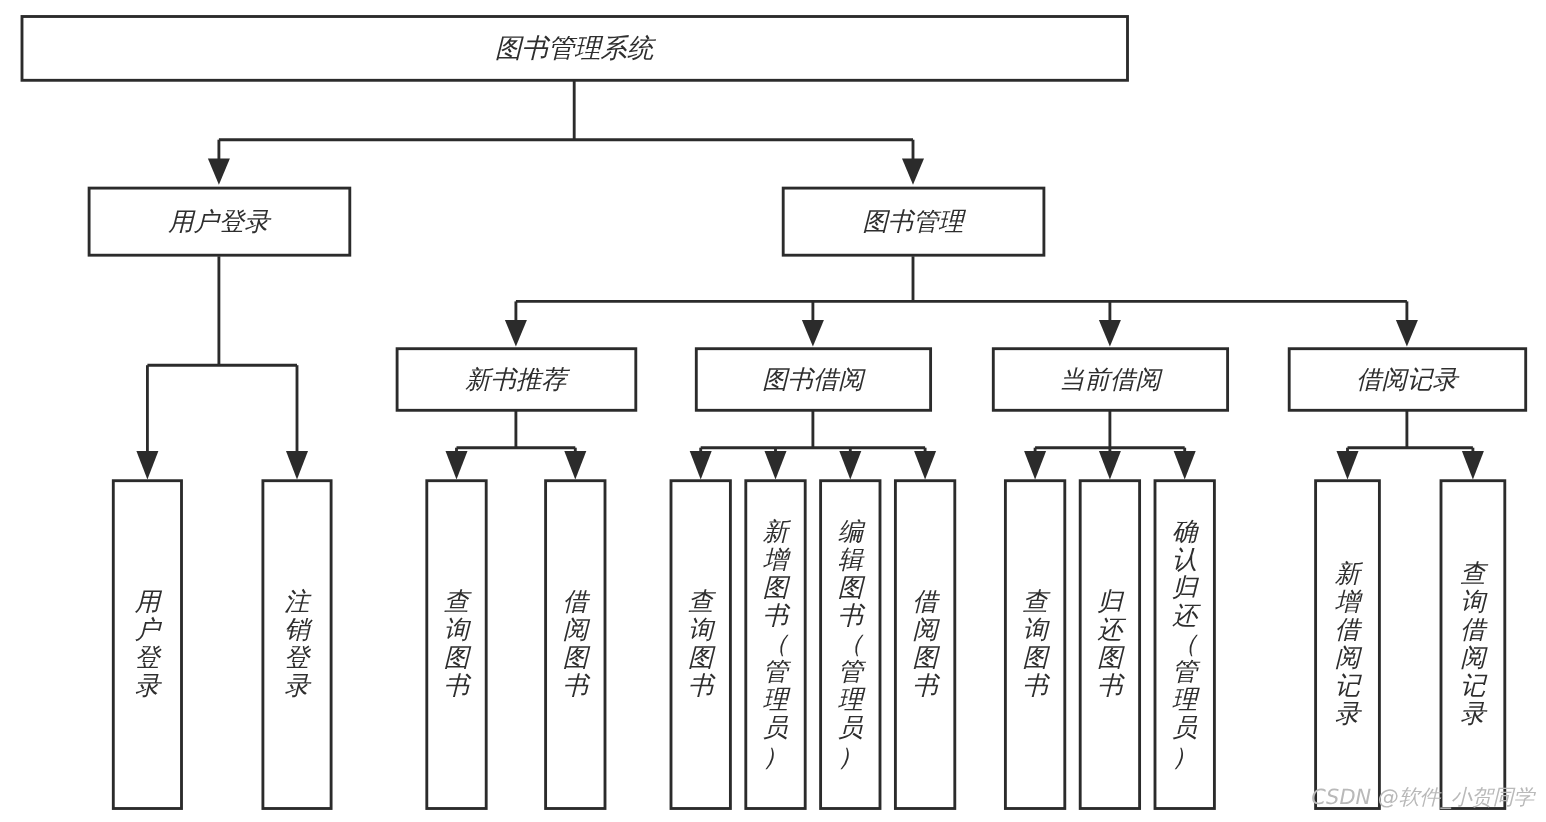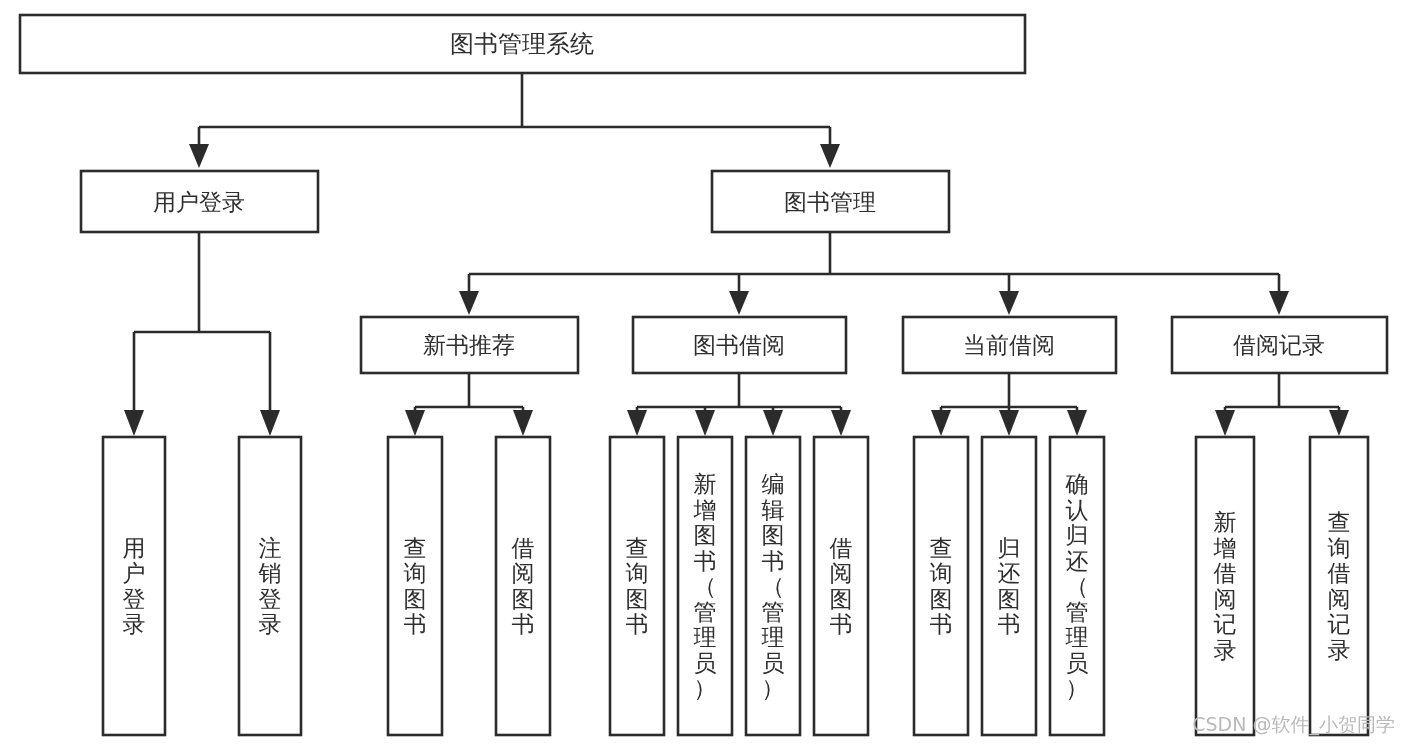--- a/index.html
+++ b/index.html
@@ -9,20 +9,21 @@
   }
   body {
     font-family: "DejaVu Sans", "Liberation Sans", sans-serif;
   }
   #diagram-root {
     position: relative;
     width: 1405px;
     height: 747px;
     background: #ffffff;
     overflow: hidden;
+    font-style: italic;
   }
   svg.diagram-canvas {
     position: absolute;
     left: 0;
     top: 0;
     width: 1405px;
     height: 747px;
   }
   .node-box {
     fill: #ffffff;

